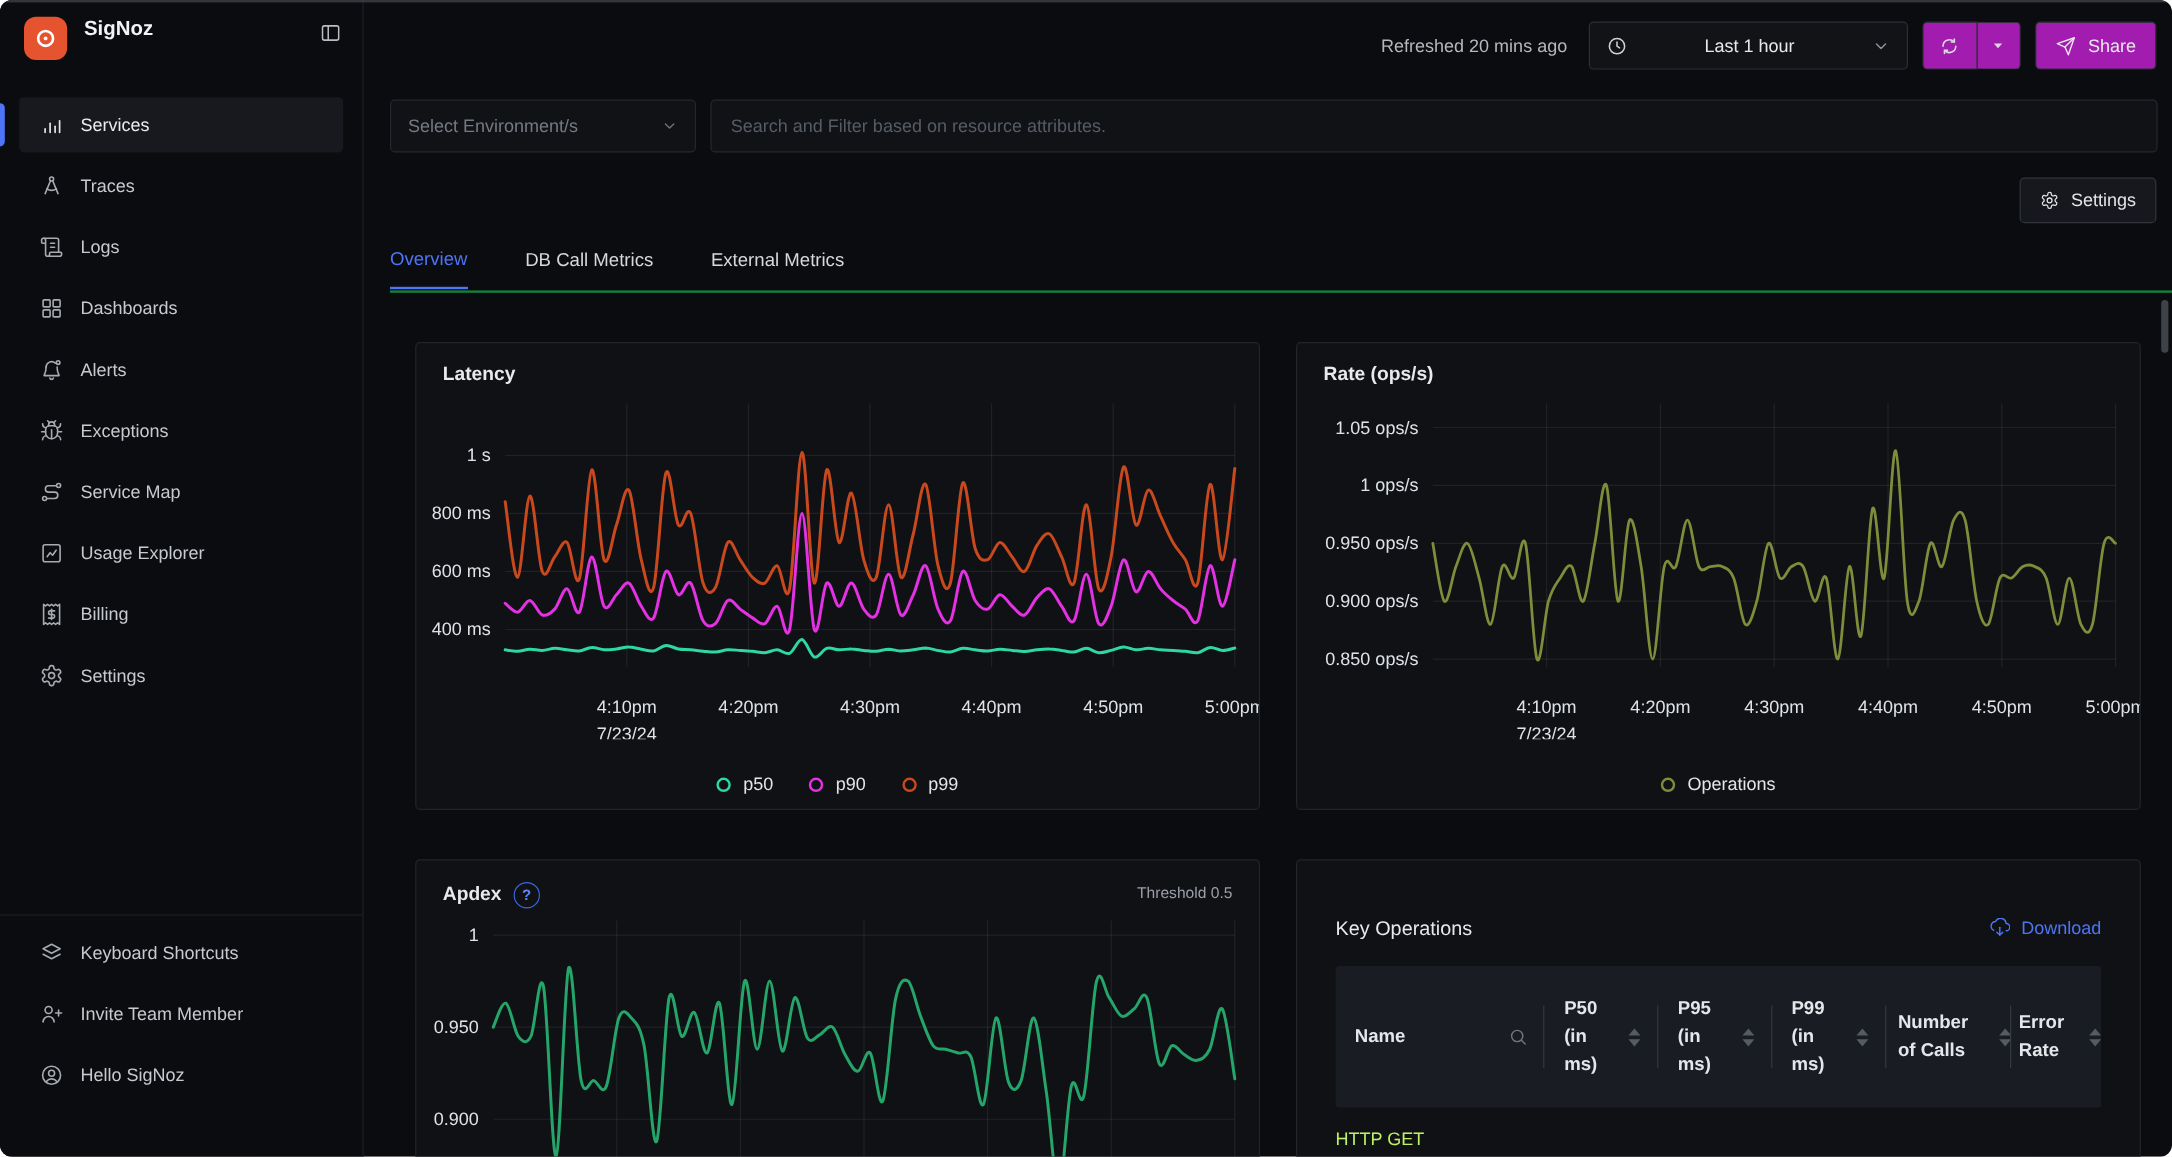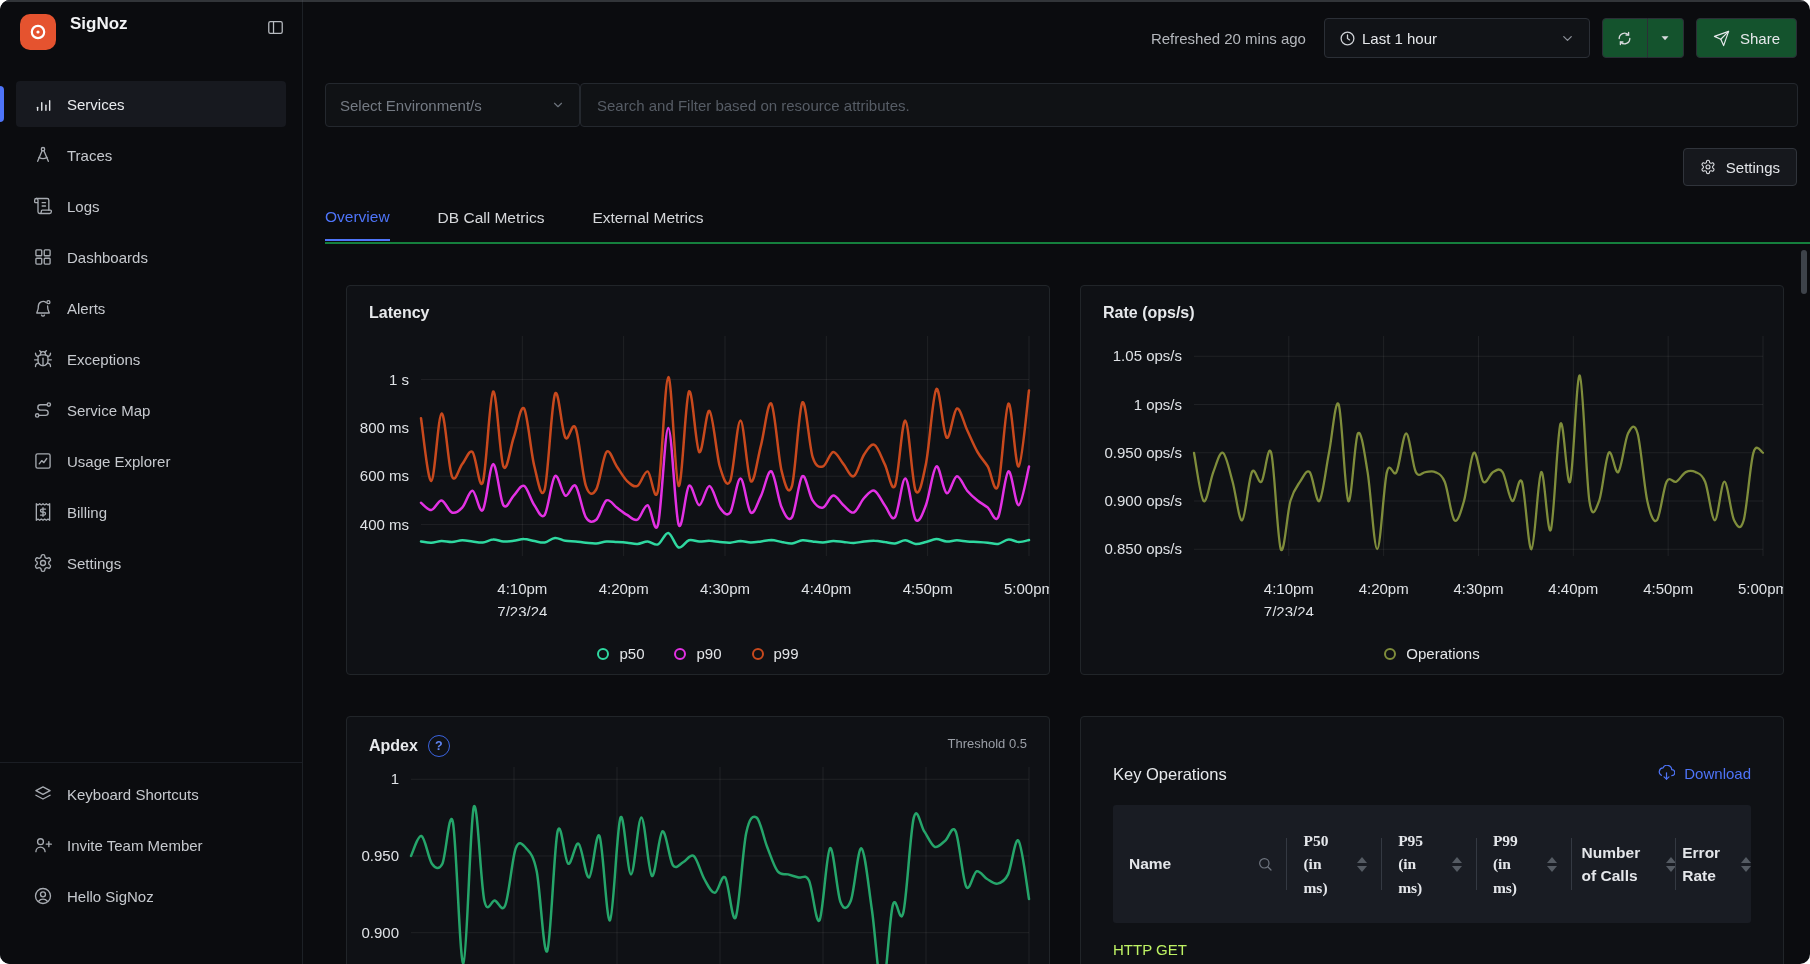--- a/index.html
+++ b/index.html
@@ -21,33 +21,33 @@
   .nav-item.active{background:#17191f;color:#e9ebee;}
   .nav-item.active .ic{color:#e2e4e8;}
   .nav-item.active::before{content:'';position:absolute;left:-16px;top:5px;width:4px;height:36px;background:#4e74f8;border-radius:0 4px 4px 0;}
   .nav-label{margin-left:14px;}
   .sidebar-footer{position:absolute;top:762px;left:0;right:0;bottom:0;border-top:1px solid #1b1e24;padding:8px 16px 0;}
   .ic{width:20px;height:20px;display:inline-flex;align-items:center;justify-content:center;flex:0 0 auto;}
   .ic svg{width:100%;height:100%;}
 
   
   .main{position:absolute;left:303px;top:0;right:0;bottom:0;}
-  .topbar{position:absolute;top:16px;right:13px;height:44px;display:flex;align-items:center;gap:12px;}
+  .topbar{position:absolute;top:16px;right:13px;height:44px;display:flex;align-items:center;gap:12px;text-align:center;}
   .refreshed{font-size:15px;color:#b4b7bc;margin-right:6px;}
   .time-select{width:266px;height:40px;box-sizing:border-box;background:#111317;border:1px solid #2b2f36;border-radius:4px;
                display:flex;align-items:center;padding:0 14px;gap:6px;cursor:pointer;}
   .time-select .lbl{flex:1;font-size:15px;color:#e6e8eb;}
-  .btn{height:40px;box-sizing:border-box;background:#14532d;border:1px solid #2b2f36;border-radius:4px;display:flex;
+  .btn{height:40px;box-sizing:border-box;background:#a21caf;border:1px solid #2b2f36;border-radius:4px;display:flex;
        align-items:center;justify-content:center;color:#d9dbdf;cursor:pointer;}
   .refresh-split{display:flex;height:40px;}
   .refresh-split .seg1{width:46px;border-radius:4px 0 0 4px;}
   .refresh-split .seg2{width:36px;border-radius:0 4px 4px 0;border-left:none;}
   .share-btn{padding:0 16px;gap:10px;font-size:15px;color:#e6e8eb;}
 
-  .filters{position:absolute;top:83px;left:22px;right:12px;display:flex;gap:0;}
+  .filters{position:absolute;top:83px;left:22px;right:12px;display:flex;gap:12px;}
   .env-select{width:255px;height:44px;box-sizing:border-box;background:#101215;border:1px solid #24282e;border-radius:4px;
               display:flex;align-items:center;padding:0 14px;cursor:pointer;}
   .env-select .ph{flex:1;font-size:15px;color:#747a83;}
   .search-box{flex:1;height:44px;box-sizing:border-box;background:#101215;border:1px solid #24282e;border-radius:4px;display:flex;align-items:center;}
   .search-box input{flex:1;background:transparent;border:none;outline:none;color:#cfd2d6;font-size:15px;padding:0 16px;font-family:inherit;}
   .search-box input::placeholder{color:#565c65;}
 
   .settings-row{position:absolute;top:148px;right:13px;}
   .settings-btn{padding:0 16px;height:38px;gap:10px;font-size:15px;background:#16181d;border:1px solid #30343b;color:#e2e4e8;}
 
@@ -76,21 +76,21 @@
   .download-link{position:absolute;top:48px;right:32px;display:flex;align-items:center;gap:9px;color:#4e74f8;font-size:15px;cursor:pointer;}
   .ktable-head{position:absolute;top:88px;left:32px;right:32px;height:118px;background:#191c23;border-radius:3px;
                display:flex;align-items:center;font-size:15.5px;font-weight:700;color:#e4e6ea;line-height:1.5;}
   .kcell{position:relative;display:flex;align-items:center;box-sizing:border-box;height:100%;}
   .kcell:not(:last-child)::after{content:'';position:absolute;right:0;top:50%;transform:translateY(-50%);width:1px;height:52px;background:#343942;}
   .kcell .klabel{display:inline-block;}
   .c-name{width:175px;padding-left:16px;}
   .c-name .klabel{flex:1;}
   .c-name .ic{color:#707680;margin-right:14px;width:16px;height:16px;}
   .c-p50,.c-p95,.c-p99{width:95px;padding-left:16px;}
-  .c-p50 .klabel,.c-p95 .klabel,.c-p99 .klabel{max-width:46px;font-family:Liberation Serif, serif;}
+  .c-p50 .klabel,.c-p95 .klabel,.c-p99 .klabel{max-width:46px;}
   .c-calls{width:105px;padding-left:10px;}
   .c-calls .klabel{max-width:84px;}
   .c-err{width:75px;padding-left:6px;}
   .c-err .klabel{max-width:52px;}
   .sorter{display:flex;flex-direction:column;gap:3px;margin-left:8px;cursor:pointer;}
   .sorter i{display:block;width:0;height:0;border-left:5px solid transparent;border-right:5px solid transparent;}
   .sorter .up{border-bottom:6px solid #555b63;}
   .sorter .dn{border-top:6px solid #555b63;}
   .krow{position:absolute;top:224px;left:32px;font-size:15px;color:#bef264;cursor:pointer;}
 

